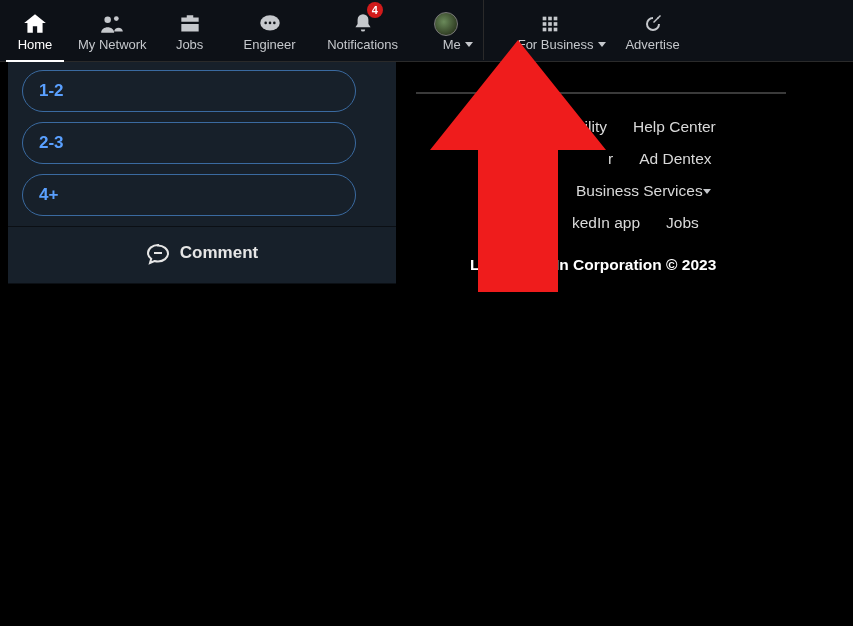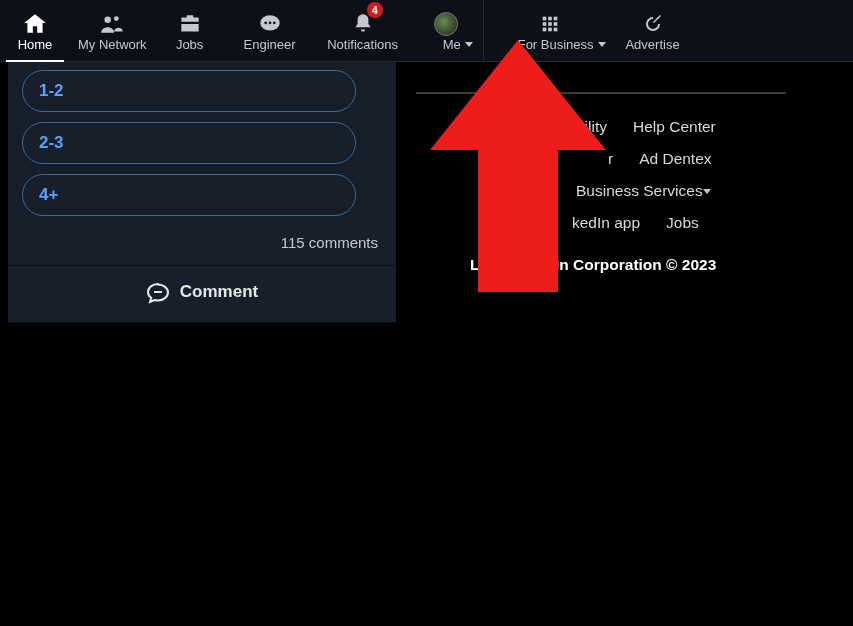--- a/index.html
+++ b/index.html
@@ -271,21 +271,20 @@
   </div>
 </div>
 
 <div class="feed">
   <div class="poll-card">
     <div class="poll-options">
       <div class="poll-opt">1-2</div>
       <div class="poll-opt">2-3</div>
       <div class="poll-opt">4+</div>
     </div>
-    <div class="comments-count">115 comments</div>
     <div class="comment-bar">
       <svg viewBox="0 0 24 24" width="24" height="24">
           <path d="M12 4C6.5 4 2 7.6 2 12c0 2.3 1.2 4.4 3.2 5.8L4 22l4.4-2c1.1.3 2.3.5 3.6.5 5.5 0 10-3.6 10-8s-4.5-8-10-8z" fill="none" stroke="#e6e6e6" stroke-width="2"></path>
           <line x1="8" y1="12" x2="16" y2="12" stroke="#e6e6e6" stroke-width="2"></line>
         </svg>
       <span>Comment</span>
     </div>
   </div>
 
 </div>

